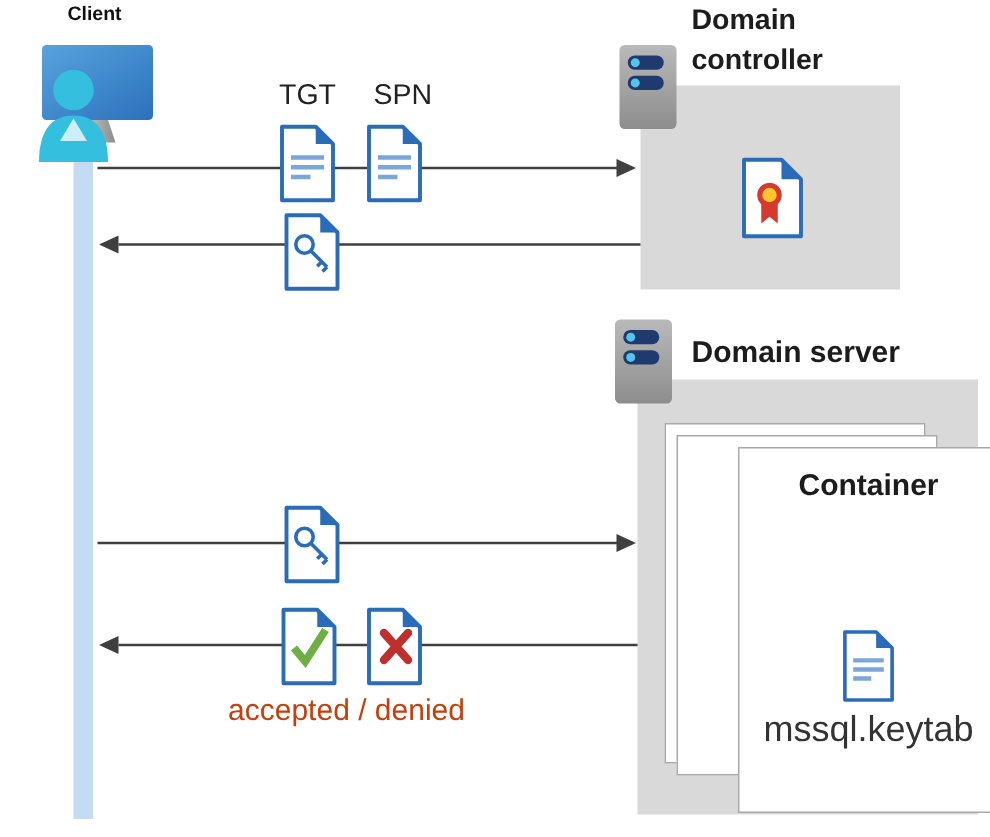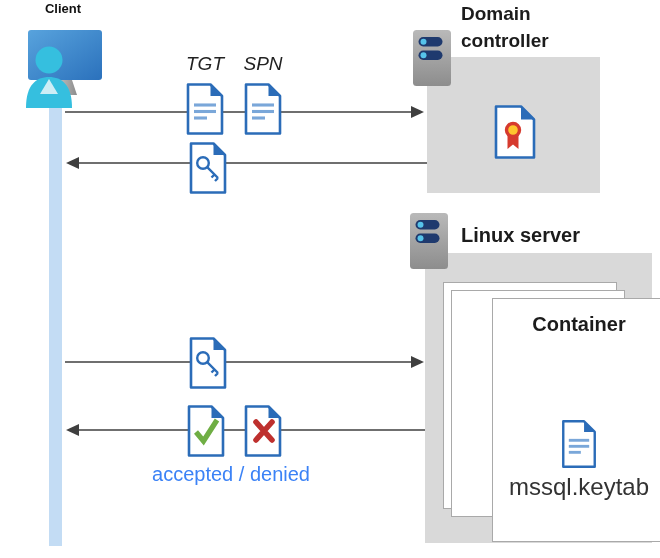--- a/index.html
+++ b/index.html
@@ -2,27 +2,27 @@
 <html><head>
 <meta charset="utf-8">
 <style>
   html,body{margin:0;padding:0;background:#ffffff;}
   .canvas{
     position:relative;width:660px;height:558px;background:#ffffff;overflow:hidden;
     font-family:"Liberation Sans",sans-serif;color:#1a1a1a;
   }
   .abs{position:absolute;}
   .node-label{font-weight:700;font-size:19px;line-height:1.42;color:#1c1c1c;}
-  .msg-label{font-size:19px;color:#222;text-align:center;font-style:italic;}
+  .msg-label{font-size:19px;color:#222;text-align:center;}
   .gray-box{background:#d9d9d9;}
   .card{background:#ffffff;border:1px solid #a9a9a9;box-sizing:border-box;}
   .lifeline{background:#c3dcf4;}
   .container-title{font-weight:700;font-size:20px;text-align:center;color:#1c1c1c;}
   .keytab-label{font-size:24px;text-align:center;color:#333;}
-  .accepted-label{font-size:20px;text-align:center;color:#3b82f6;}
+  .accepted-label{font-size:20px;text-align:center;color:#c2410c;}
   .client-title{font-weight:700;font-size:13px;text-align:center;color:#111;}
   svg{display:block;}
   .z0{z-index:0}.z1{z-index:1}.z2{z-index:2}.z3{z-index:3}.z4{z-index:4}
 </style>
 </head>
 <body>
 
 <svg width="0" height="0" style="position:absolute" aria-hidden="true">
   <defs>
     <linearGradient id="grad-monitor" x1="0" y1="0" x2="1" y2="1">
@@ -67,21 +67,21 @@
       <line x1="79" y1="163" x2="427" y2="163"></line>
       <polygon points="79,157 66,163 79,169" stroke="none"></polygon>
       <line x1="65" y1="362" x2="412" y2="362"></line>
       <polygon points="411,356 424,362 411,368" stroke="none"></polygon>
       <line x1="79" y1="430" x2="425" y2="430"></line>
       <polygon points="79,424 66,430 79,436" stroke="none"></polygon>
     </g>
   </svg>
 
   <div class="abs msg-label" style="left:180px;top:53px;width:50px;">TGT</div>
-  <div class="abs msg-label" style="left:238px;top:53px;width:50px;">SPN</div>
+  <div class="abs msg-label" style="left:238px;top:53px;width:50px;text-align:right;">SPN</div>
 
   <div class="abs z3" style="left:185px;top:82px;">
     <svg width="40" height="54" viewBox="0 0 40 54">
       <path d="M3 2.5 H25.5 L37 14 V51.5 H3 Z" fill="#fff" stroke="#2b6cb8" stroke-width="2.6" stroke-linejoin="round"></path>
       <path d="M25.5 2.5 L37 14 H25.5 Z" fill="#2b6cb8"></path>
       <g stroke="#7aa7d9" stroke-width="3.1">
         <line x1="9" y1="23" x2="31" y2="23"></line>
           <line x1="9" y1="29.5" x2="31" y2="29.5"></line>
           <line x1="9" y1="36" x2="22" y2="36"></line>
       </g>
@@ -135,21 +135,21 @@
   <div class="abs gray-box z1" style="left:425px;top:253px;width:227px;height:290px;"></div>
   <div class="abs z3" style="left:409px;top:212px;">
     <svg width="40" height="58" viewBox="0 0 40 58">
       <rect x="1" y="1" width="38" height="56" rx="3.5" fill="url(#grad-server)"></rect>
       <rect x="6.5" y="8" width="24" height="9.5" rx="4.75" fill="#1f3a6e"></rect>
       <circle cx="11.5" cy="12.75" r="3" fill="#56c3ea"></circle>
       <rect x="6.5" y="21.5" width="24" height="9.5" rx="4.75" fill="#1f3a6e"></rect>
       <circle cx="11.5" cy="26.25" r="3" fill="#56c3ea"></circle>
     </svg>
   </div>
-  <div class="abs node-label" style="left:461px;top:221px;width:180px;font-size:20px;">Linux server</div>
+  <div class="abs node-label" style="left:461px;top:221px;width:180px;font-size:20px;">Domain server</div>
 
   <div class="abs card z1" style="left:443px;top:282px;width:174px;height:227px;"></div>
   <div class="abs card z2" style="left:451px;top:290px;width:174px;height:227px;"></div>
   <div class="abs card z3" style="left:460px;top:298px;width:174px;height:244px;margin-left:32px;">
     <div class="container-title" style="position:absolute;left:0;top:14px;width:100%;">Container</div>
 
 
     <div style="position:absolute;left:67px;top:120px;">
       <svg width="38" height="50" viewBox="0 0 40 54">
         <path d="M3 2.5 H25.5 L37 14 V51.5 H3 Z" fill="#fff" stroke="#2b6cb8" stroke-width="2.6" stroke-linejoin="round"></path>

